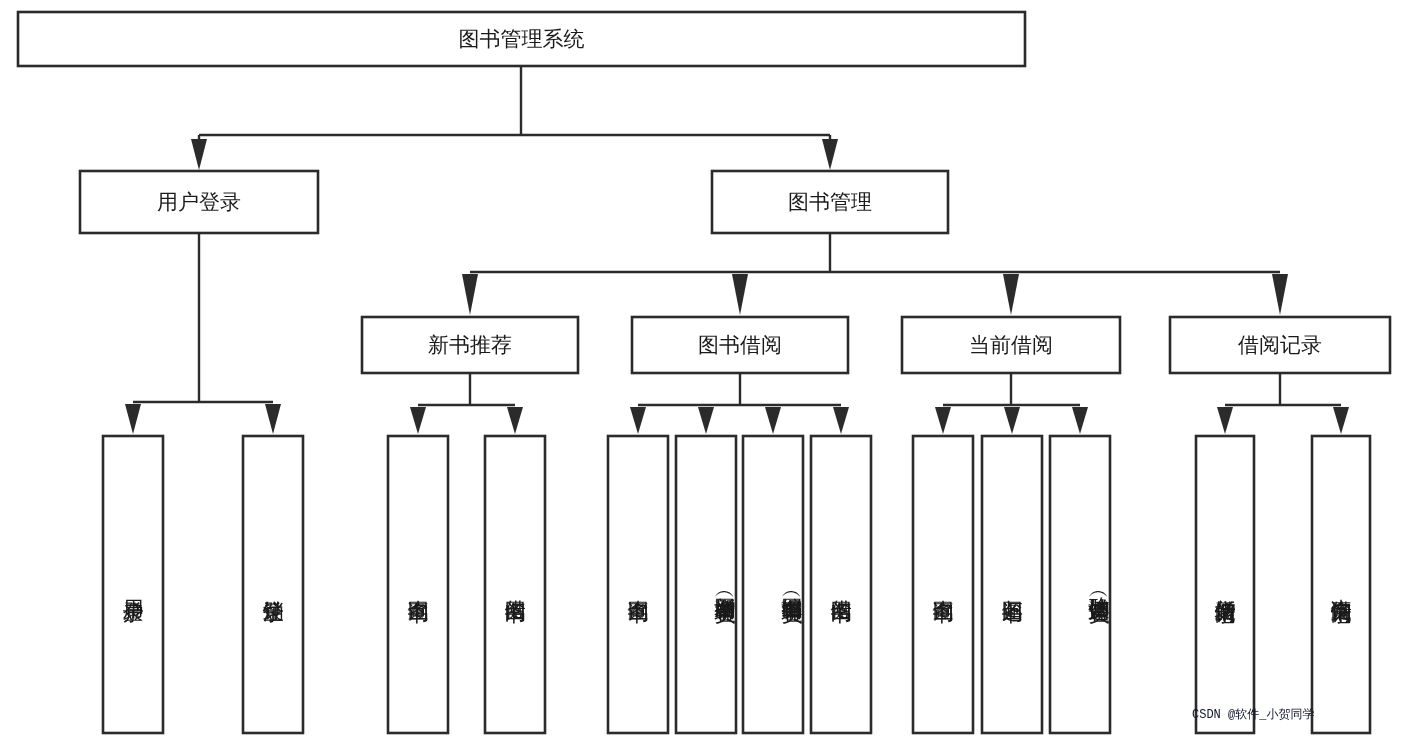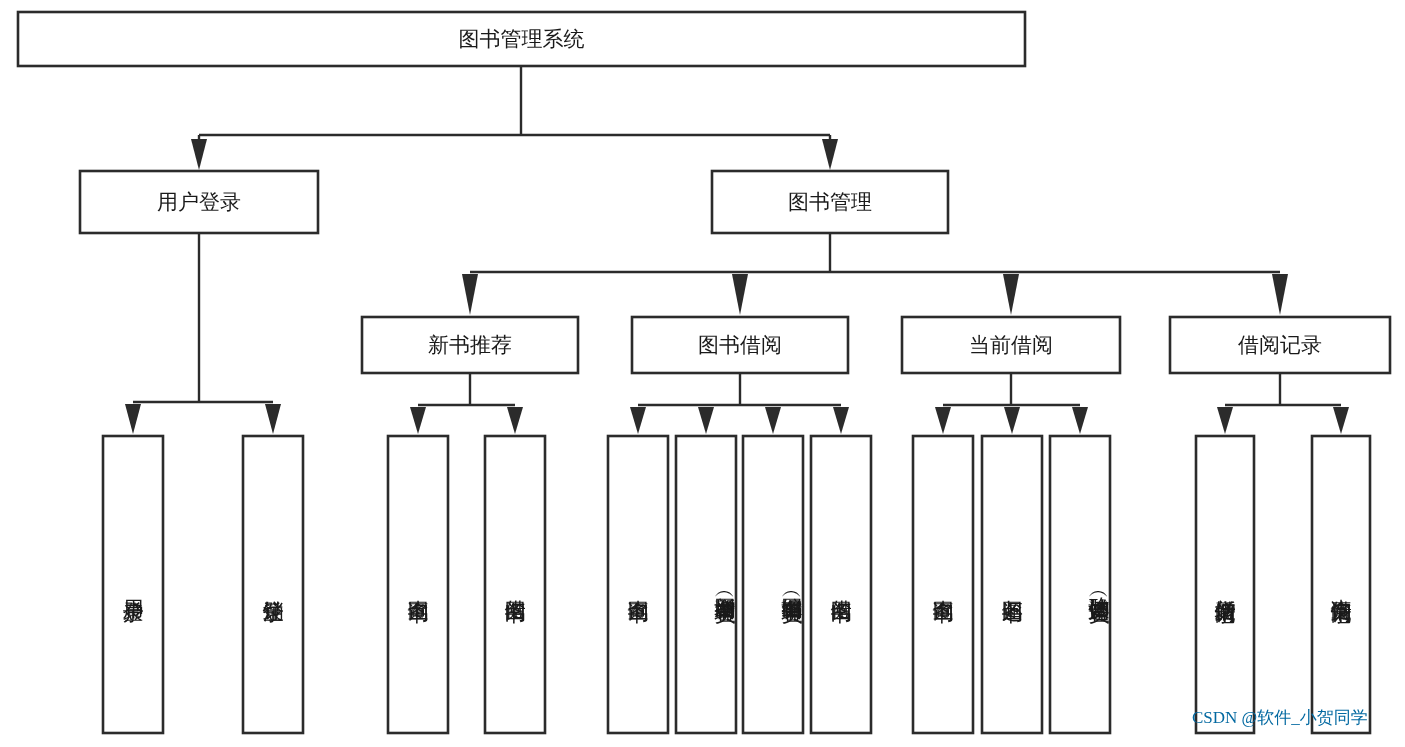--- a/index.html
+++ b/index.html
@@ -59,23 +59,23 @@
     color: #1a1a1a;
     display: flex;
     align-items: center;
     justify-content: center;
     letter-spacing: 1px;
     white-space: nowrap;
     pointer-events: none;
   }
   .watermark {
     position: absolute;
-    font-family: Liberation Serif, serif;
-    font-size: 17px;
-    color: #0369a1;
+    font-family: Liberation Mono, monospace;
+    font-size: 12px;
+    color: #0f172a;
     white-space: nowrap;
   }
 </style>
 </head>
 <body>
 
 <div id="diagram-root">
 
   <svg class="diagram-svg" viewBox="0 0 1405 747">
 

